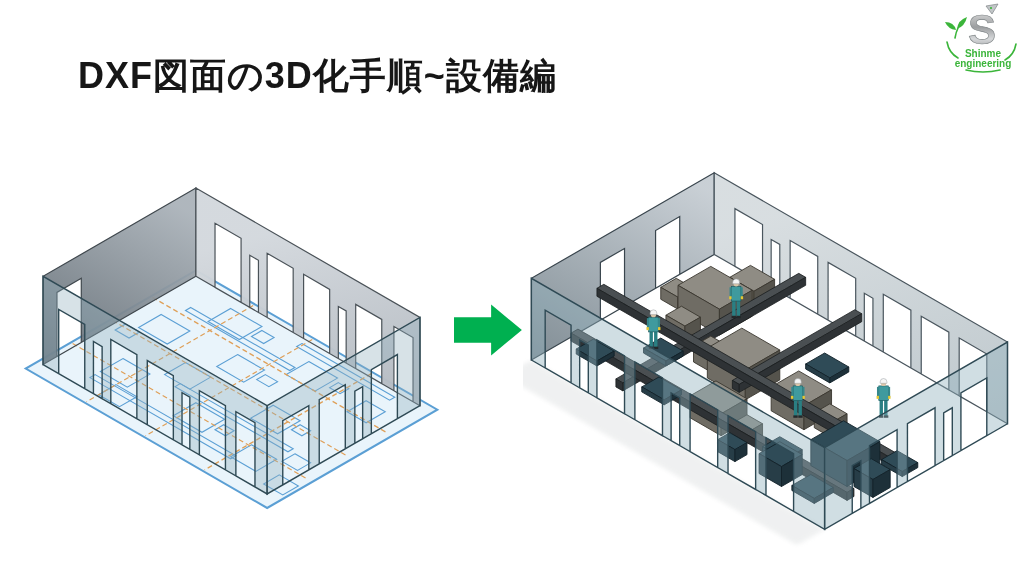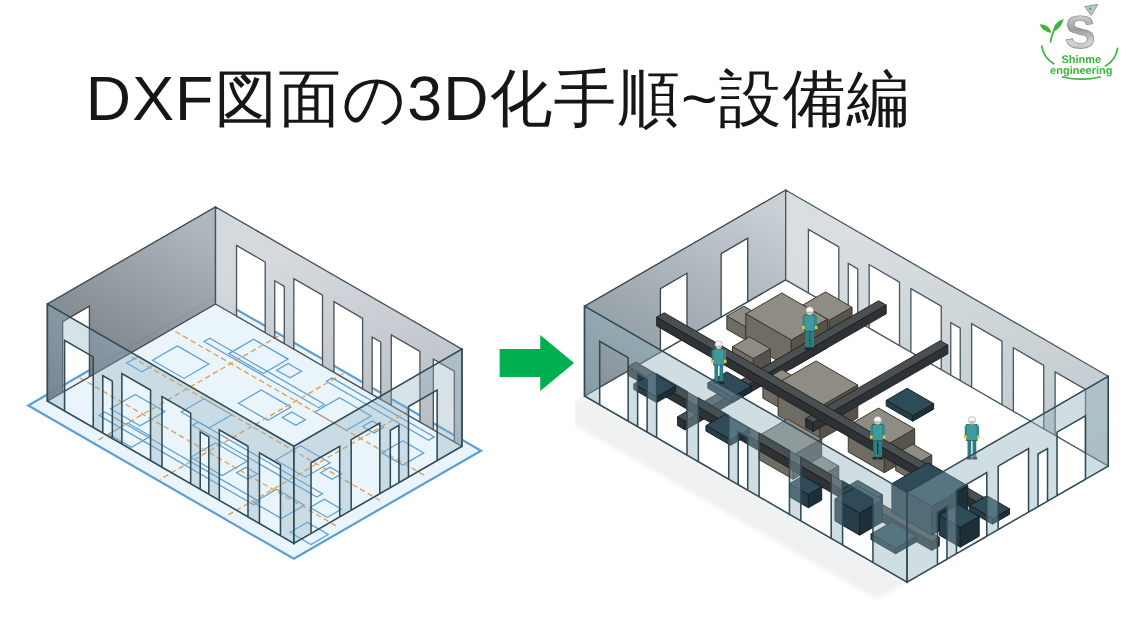--- a/index.html
+++ b/index.html
@@ -3,21 +3,21 @@
 <meta charset="utf-8">
 <style>
   html,body{margin:0;padding:0;}
   body{
     width:1024px;height:576px;position:relative;overflow:hidden;
     background:var(--background,#fff);
     font-family:"Liberation Sans","DejaVu Sans",sans-serif;
   }
   .slide-title{
     position:absolute;left:78px;top:52px;margin:0;
-    font-size:57px;font-weight:400;letter-spacing:1px;
+    font-size:36px;font-weight:700;letter-spacing:1px;
     color:var(--title-text,#161616);white-space:nowrap;
   }
   .scene{position:absolute;}
   #before-scene{left:10px;top:158px;width:432px;height:356px;}
   #arrow-box{left:454px;top:301px;width:70px;height:58px;}
   #after-scene{left:523px;top:158px;width:498px;height:404px;}
   #logo-box{left:940px;top:2px;width:82px;height:72px;}
   svg{display:block;width:100%;height:100%;}
   .iso *{vector-effect:non-scaling-stroke;}
 

